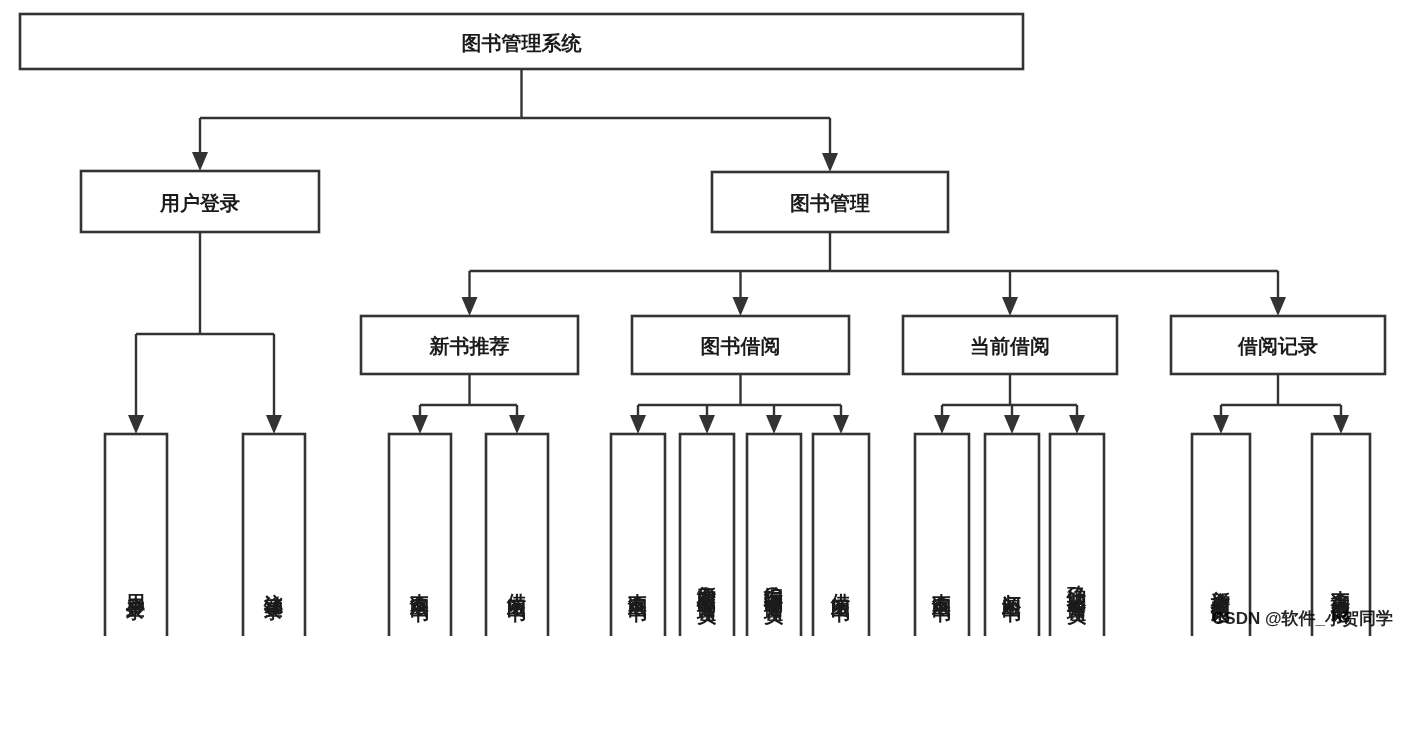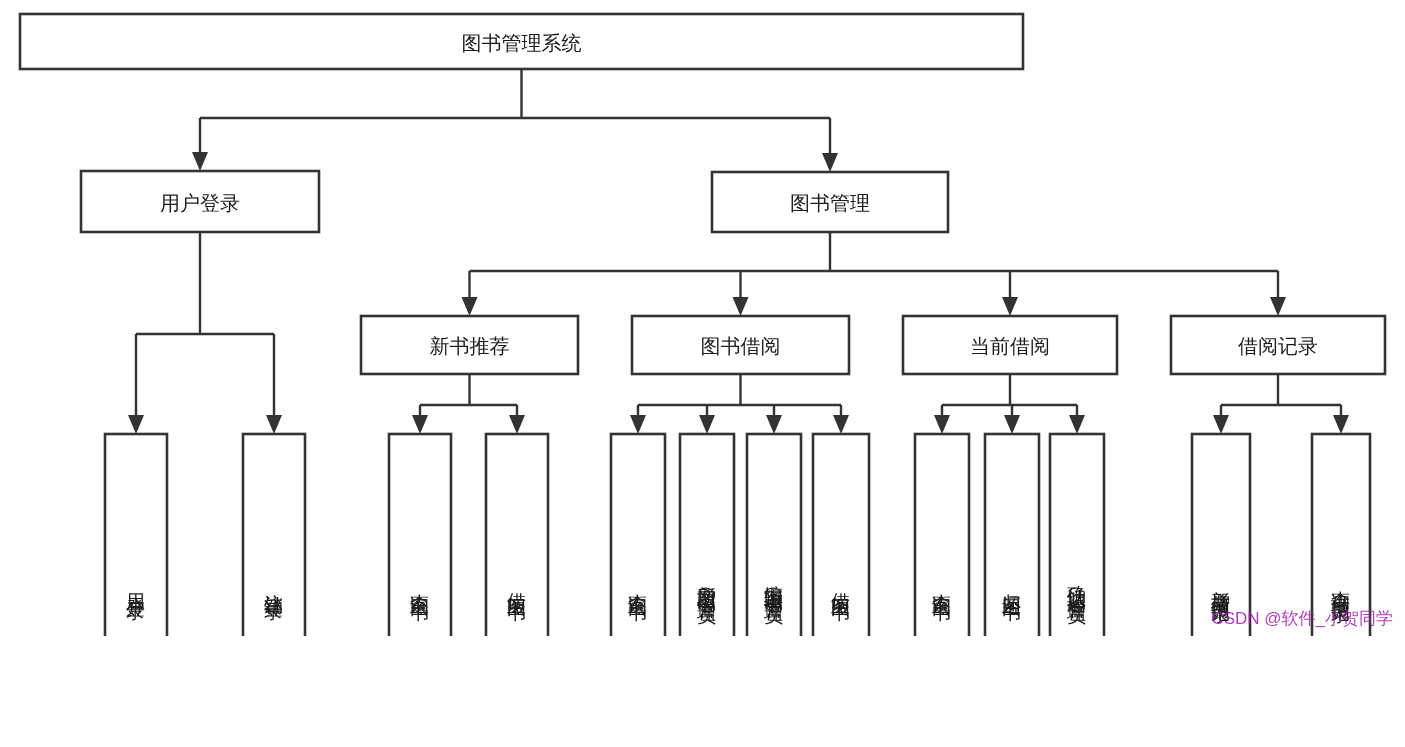--- a/index.html
+++ b/index.html
@@ -9,20 +9,21 @@
   }
   body {
     font-family: "Liberation Sans", "DejaVu Sans", sans-serif;
   }
   #diagram-root {
     position: relative;
     width: 1405px;
     height: 636px;
     background: #ffffff;
     overflow: hidden;
+    font-weight: bold;
   }
   svg.flow {
     position: absolute;
     left: 0;
     top: 0;
     width: 1405px;
     height: 747px;
     display: block;
   }
   .node-rect {
@@ -64,21 +65,21 @@
     color: #1b1b1b;
     white-space: nowrap;
     text-align: center;
   }
   .watermark {
     position: absolute;
     right: 12px;
     bottom: 6px;
     font-family: "Liberation Sans", "DejaVu Sans", sans-serif;
     font-size: 17px;
-    color: #a21caf;
+    color: #000000;
     opacity: 0.85;
     white-space: nowrap;
     user-select: none;
   }
 </style>
 </head>
 <body>
 
 <div id="diagram-root">
 

